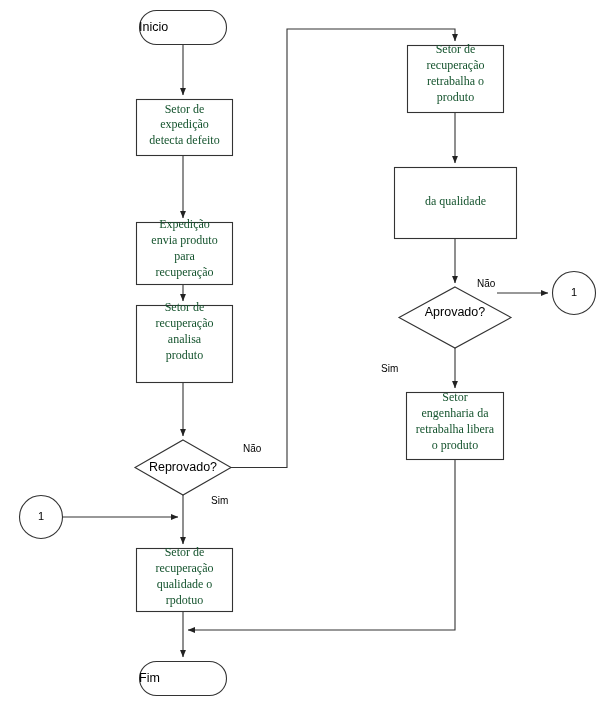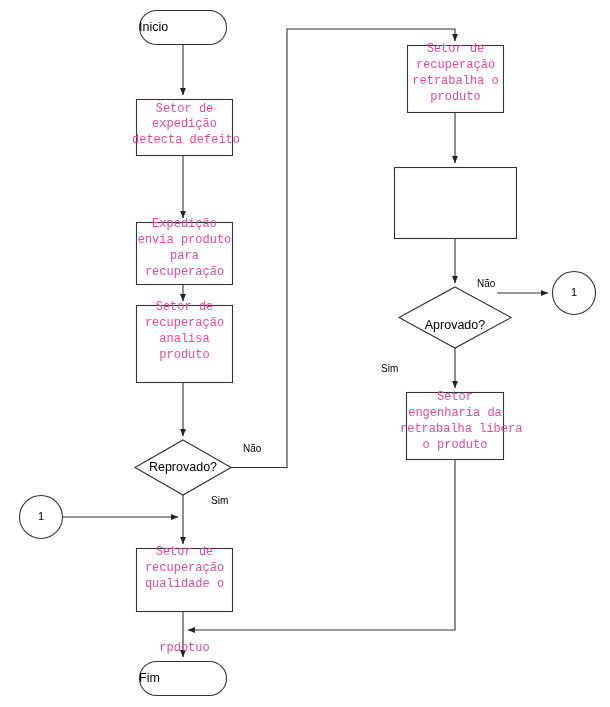--- a/index.html
+++ b/index.html
@@ -22,24 +22,24 @@
     position: absolute;
     left: 0;
     top: 0;
     width: 610px;
     height: 707px;
   }
   
   .node-label {
     position: absolute;
     text-align: center;
-    font-family: Liberation Mono, monospace;
+    font-family: Liberation Serif, serif;
     font-size: 12px;
     line-height: 15.5px;
-    color: #ec4899;
+    color: #14532d;
     white-space: nowrap;
     pointer-events: none;
   }
   .edge-label {
     position: absolute;
     font-family: "Liberation Sans", sans-serif;
     font-size: 10px;
     line-height: 14px;
     color: #000000;
     white-space: nowrap;
@@ -153,33 +153,34 @@
   <div class="node-label" style="left:130px; top:348px; width:109px;">produto</div>
 
   <div class="dec-label" style="left:126px; top:460px; width:114px;">Reprovado?</div>
 
   <div class="edge-label" style="left:243px; top:442px;">Não</div>
   <div class="edge-label" style="left:211px; top:494px;">Sim</div>
 
   <div class="node-label" style="left:130px; top:545px; width:109px;">Setor de</div>
   <div class="node-label" style="left:130px; top:561px; width:109px;">recuperação</div>
   <div class="node-label" style="left:130px; top:577px; width:109px;">qualidade o</div>
-  <div class="node-label" style="left:130px; top:593px; width:109px;margin-top:48px;">rpdotuo</div>
+  <div class="node-label" style="left:130px; top:593px; width:109px;">rpdotuo</div>
 
   <div class="term-label" style="left:139px; top:671px; width:112px;">Fim</div>
 
   <div class="conn-label" style="left:21px; top:510px; width:40px;">1</div>
 
   <div class="node-label" style="left:401px; top:42px; width:109px;">Setor de</div>
   <div class="node-label" style="left:401px; top:58px; width:109px;">recuperação</div>
   <div class="node-label" style="left:401px; top:74px; width:109px;">retrabalha o</div>
   <div class="node-label" style="left:401px; top:90px; width:109px;">produto</div>
 
+  <div class="node-label" style="left:392px; top:194px; width:127px;">da qualidade</div>
 
-  <div class="dec-label" style="left:398px; top:318px; width:114px;text-align:center;">Aprovado?</div>
+  <div class="dec-label" style="left:398px; top:305px; width:114px;text-align:center;">Aprovado?</div>
 
   <div class="edge-label" style="left:477px; top:277px;">Não</div>
   <div class="edge-label" style="left:381px; top:362px;">Sim</div>
 
   <div class="node-label" style="left:400px; top:390px; width:110px;">Setor</div>
   <div class="node-label" style="left:400px; top:406px; width:110px;">engenharia da</div>
   <div class="node-label" style="left:400px; top:422px; width:110px;">retrabalha libera</div>
   <div class="node-label" style="left:400px; top:438px; width:110px;">o produto</div>
 
   <div class="conn-label" style="left:554px; top:286px; width:40px;">1</div>

